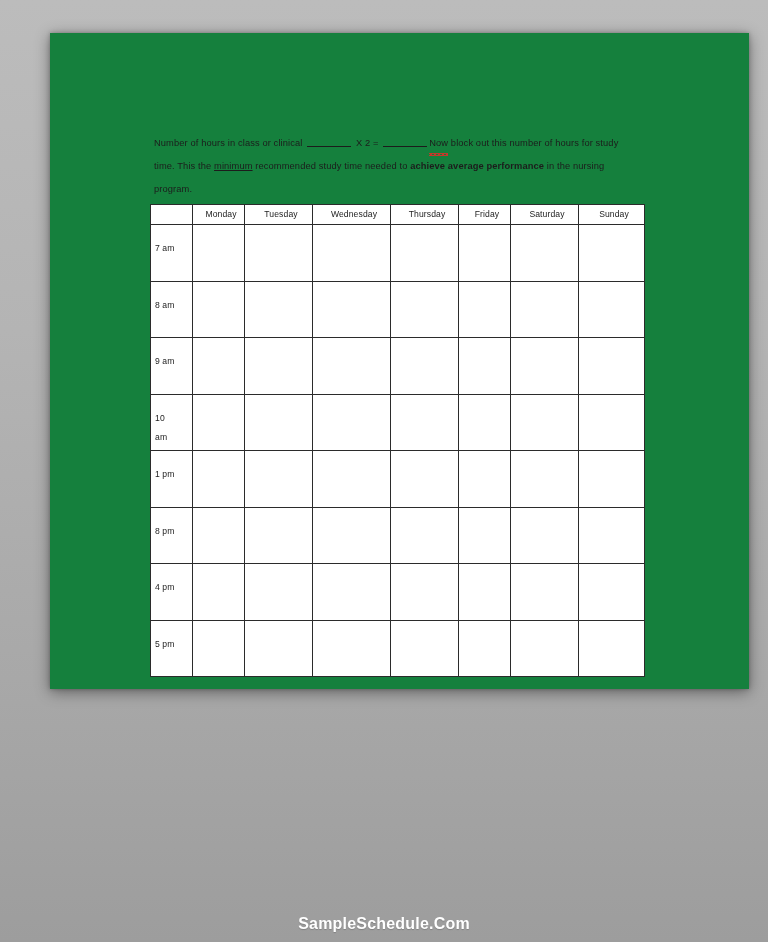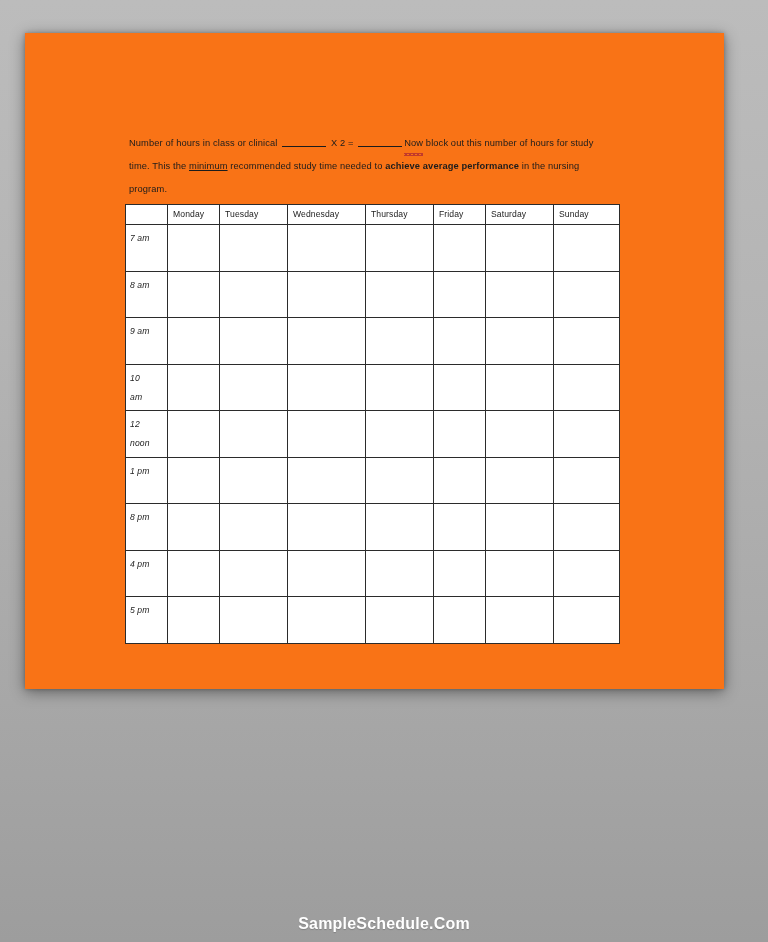--- a/index.html
+++ b/index.html
@@ -11,25 +11,25 @@
     height: 942px;
     overflow: hidden;
     background: linear-gradient(180deg, #bcbcbc 0%, #b4b4b4 35%, #a8a8a8 72%, #9d9d9d 100%);
     font-family: "Liberation Sans", sans-serif;
     position: relative;
   }
 
   
   #page-sheet {
     position: absolute;
-    left: 25px;
+    left: 50px;
     top: 33px;
     width: 699px;
     height: 656px;
-    background: #f97316;
+    background: #15803d;
     box-shadow: 0 3px 14px rgba(0,0,0,0.42), 0 0 4px rgba(0,0,0,0.25);
   }
 
   
   #intro-paragraph {
     position: absolute;
     left: 104px;
     top: 90px;
     width: 480px;
     font-size: 9.3px;
@@ -81,37 +81,36 @@
     border: 1.4px solid #2b2b2b;
     padding: 0;
     vertical-align: top;
     background: #ffffff;
   }
   #schedule-table thead th {
     height: 19px;
     font-size: 8.6px;
     font-weight: normal;
     color: #1c1c1c;
-    text-align: left;
+    text-align: center;
     padding-left: 5px;
     line-height: 19px;
     letter-spacing: 0.1px;
   }
   #schedule-table tbody td {
     height: 41.5px;
   }
   #schedule-table tbody td.time-cell {
     font-size: 8.6px;
     color: #1c1c1c;
     padding-left: 4px;
-    padding-top: 4px;
+    padding-top: 14px;
     line-height: 19px;
     letter-spacing: 0.1px;
     white-space: pre-line;
-    font-style: italic;
   }
   col.col-time { width: 42px; }
   col.col-mon  { width: 52px; }
   col.col-tue  { width: 68px; }
   col.col-wed  { width: 78px; }
   col.col-thu  { width: 68px; }
   col.col-fri  { width: 52px; }
   col.col-sat  { width: 68px; }
   col.col-sun  { width: 66px; }
 
@@ -212,31 +211,20 @@
 am</td>
           <td></td>
           <td></td>
           <td></td>
           <td></td>
           <td></td>
           <td></td>
           <td></td>
         </tr>
         <tr>
-          <td class="time-cell">12
-noon</td>
-          <td></td>
-          <td></td>
-          <td></td>
-          <td></td>
-          <td></td>
-          <td></td>
-          <td></td>
-        </tr>
-        <tr>
           <td class="time-cell">1 pm</td>
           <td></td>
           <td></td>
           <td></td>
           <td></td>
           <td></td>
           <td></td>
           <td></td>
         </tr>
         <tr>

